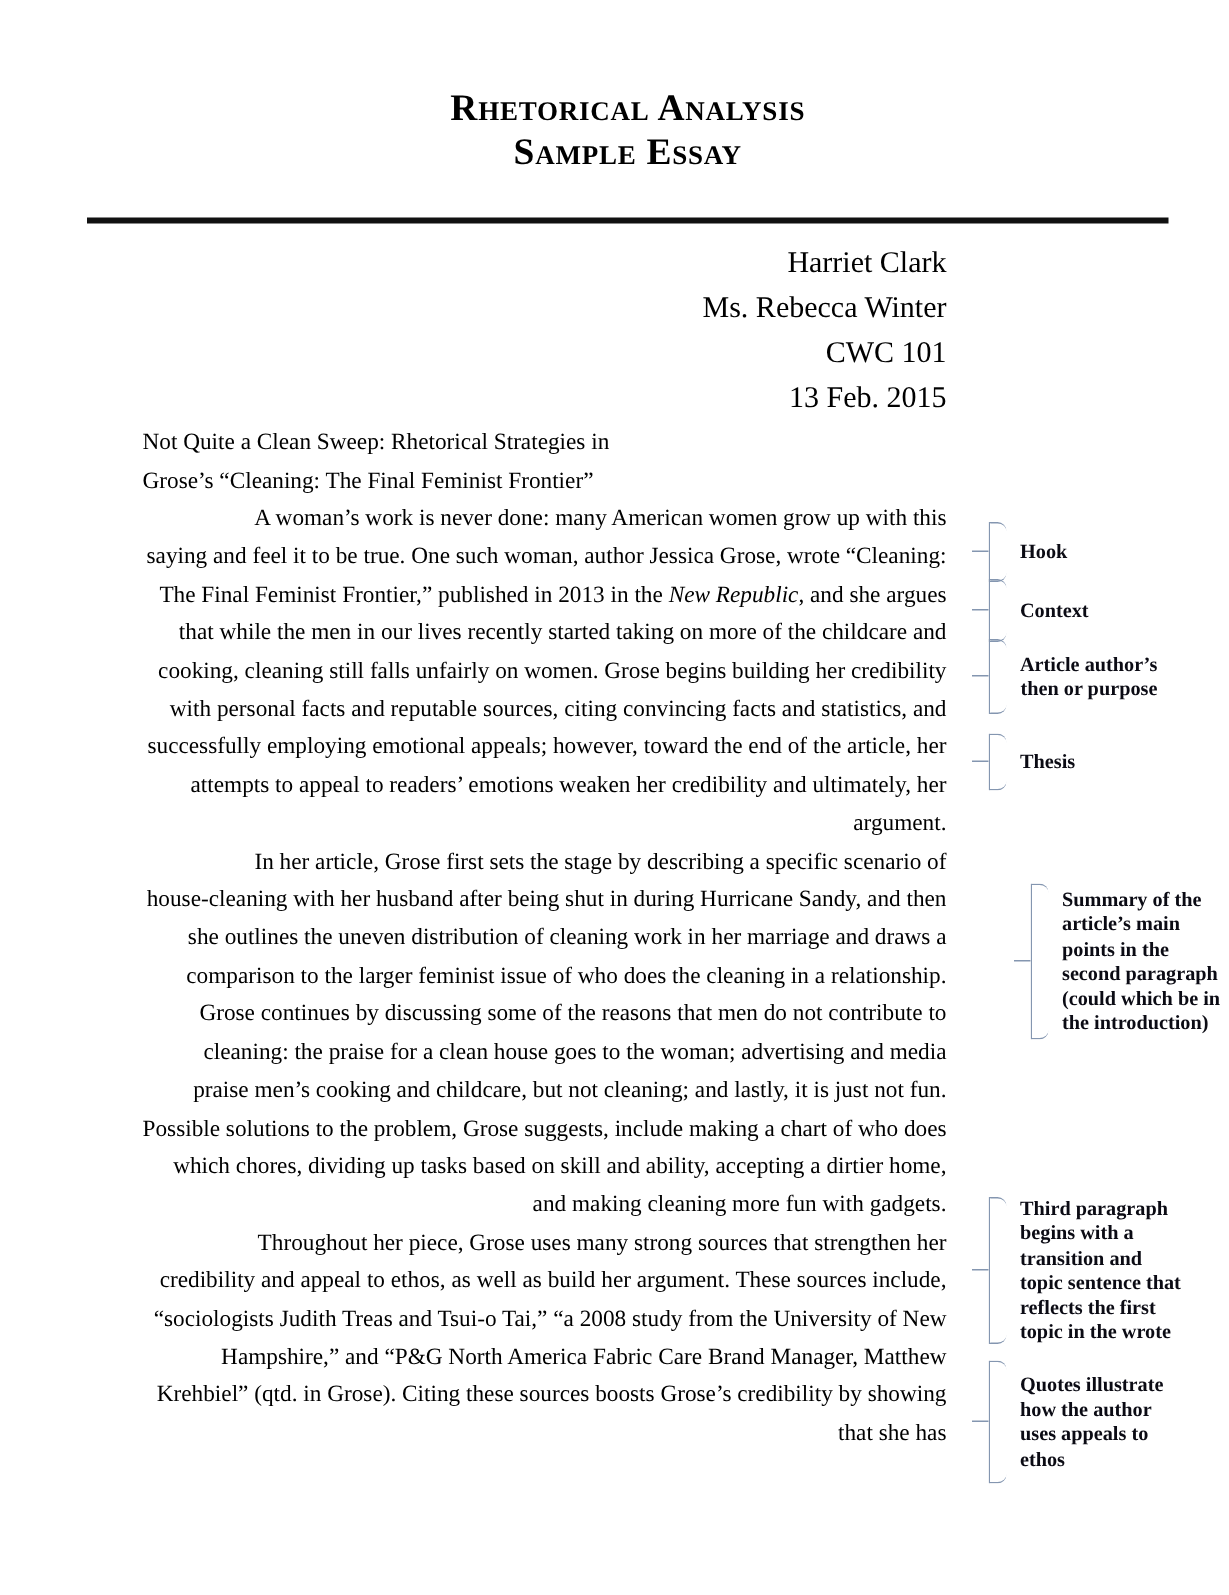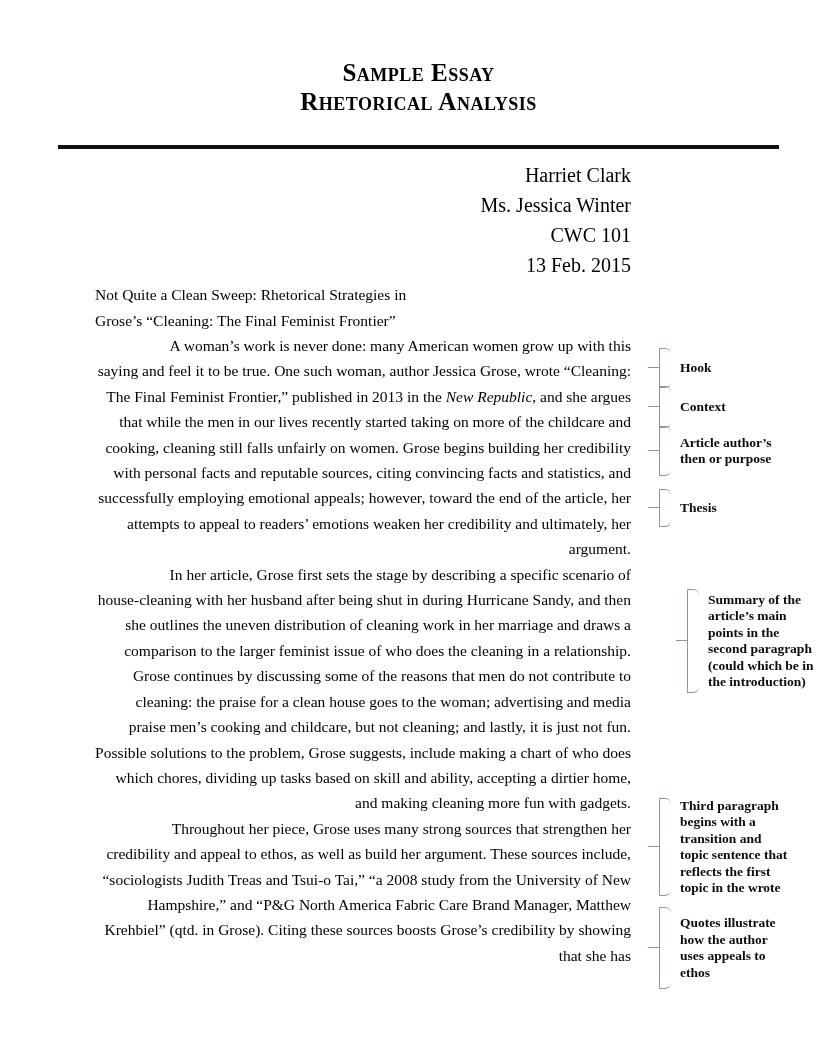--- a/index.html
+++ b/index.html
@@ -137,29 +137,29 @@
     line-height: 16.5px;
     color: #0b0b14;
     font-weight: 600;
   }
   .ann-text .l { display: block; white-space: nowrap; }
 </style>
 </head>
 <body>
 
 <div class="title-block">
+  <div class="title-line">Rhetorical Analysis</div>
   <div class="title-line">Sample Essay</div>
-  <div class="title-line">Rhetorical Analysis</div>
 </div>
 <div class="title-rule"></div>
 
 <div class="doc-body">
 
   <div class="heading-line">Harriet Clark</div>
-  <div class="heading-line">Ms. Jessica Winter</div>
+  <div class="heading-line">Ms. Rebecca Winter</div>
   <div class="heading-line">CWC 101</div>
   <div class="heading-line spaced">13 Feb. 2015</div>
 
   <div class="essay-title">
     <span class="etl">Not Quite a Clean Sweep: Rhetorical Strategies in</span>
     <span class="etl">Grose’s “Cleaning: The Final Feminist Frontier”</span>
   </div>
 
   <p class="para"><span>A woman’s work is never done: many American women grow up with this saying and feel it to be true.  One such woman, author Jessica Grose, wrote “Cleaning: The Final Feminist Frontier,” published in 2013 in the </span><i>New Republic</i><span>, and she argues that while the men in our lives recently started taking on more of the childcare and cooking, cleaning still falls unfairly on women.  Grose begins building her credibility with personal facts and reputable sources, citing convincing facts and statistics, and successfully employing emotional appeals; however, toward the end of the article, her attempts to appeal to readers’ emotions weaken her credibility and ultimately, her argument.</span></p>
 
@@ -185,21 +185,21 @@
     <span class="spine"></span>
       <span class="arm-top"></span>
       <span class="arm-bot"></span>
       <span class="tick"></span>
   </div>
   <div class="ann-text">
     <span class="l">Context</span>
   </div>
 </div>
 
-<div class="annotation" style="left:648px; top:426px; height:50px;">
+<div class="annotation" style="left:648px; top:426px; height:50px;text-align:right;">
   <div class="brace">
     <span class="spine"></span>
       <span class="arm-top"></span>
       <span class="arm-bot"></span>
       <span class="tick"></span>
   </div>
   <div class="ann-text">
     <span class="l">Article author’s</span>
     <span class="l">then or purpose</span>
   </div>

